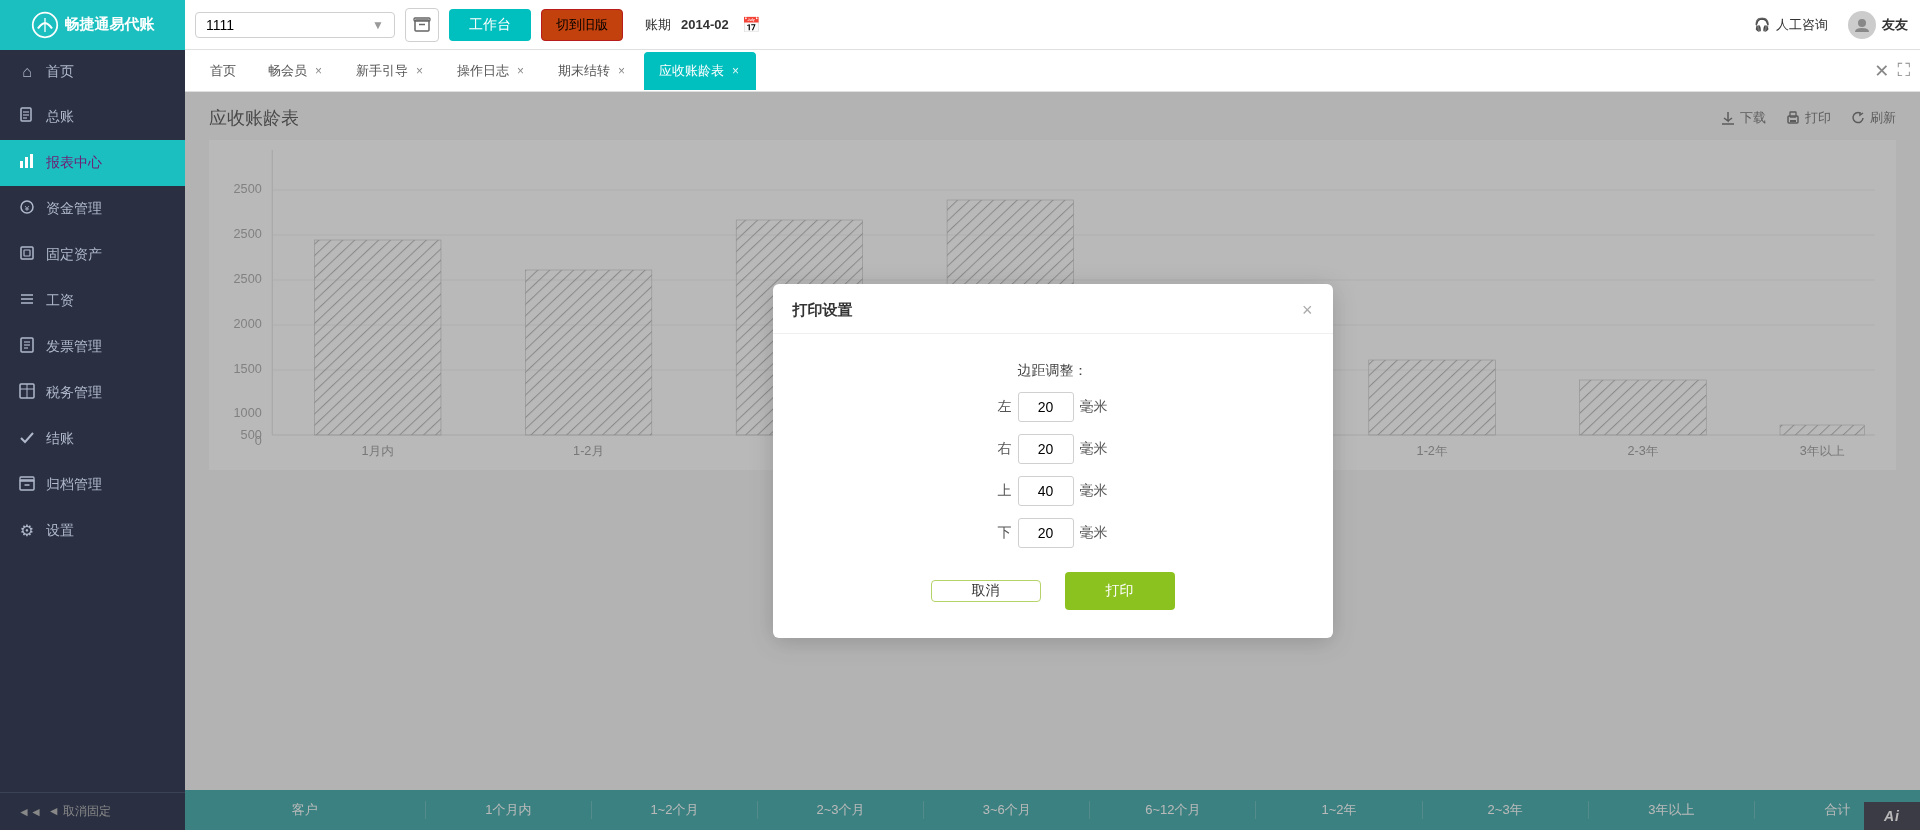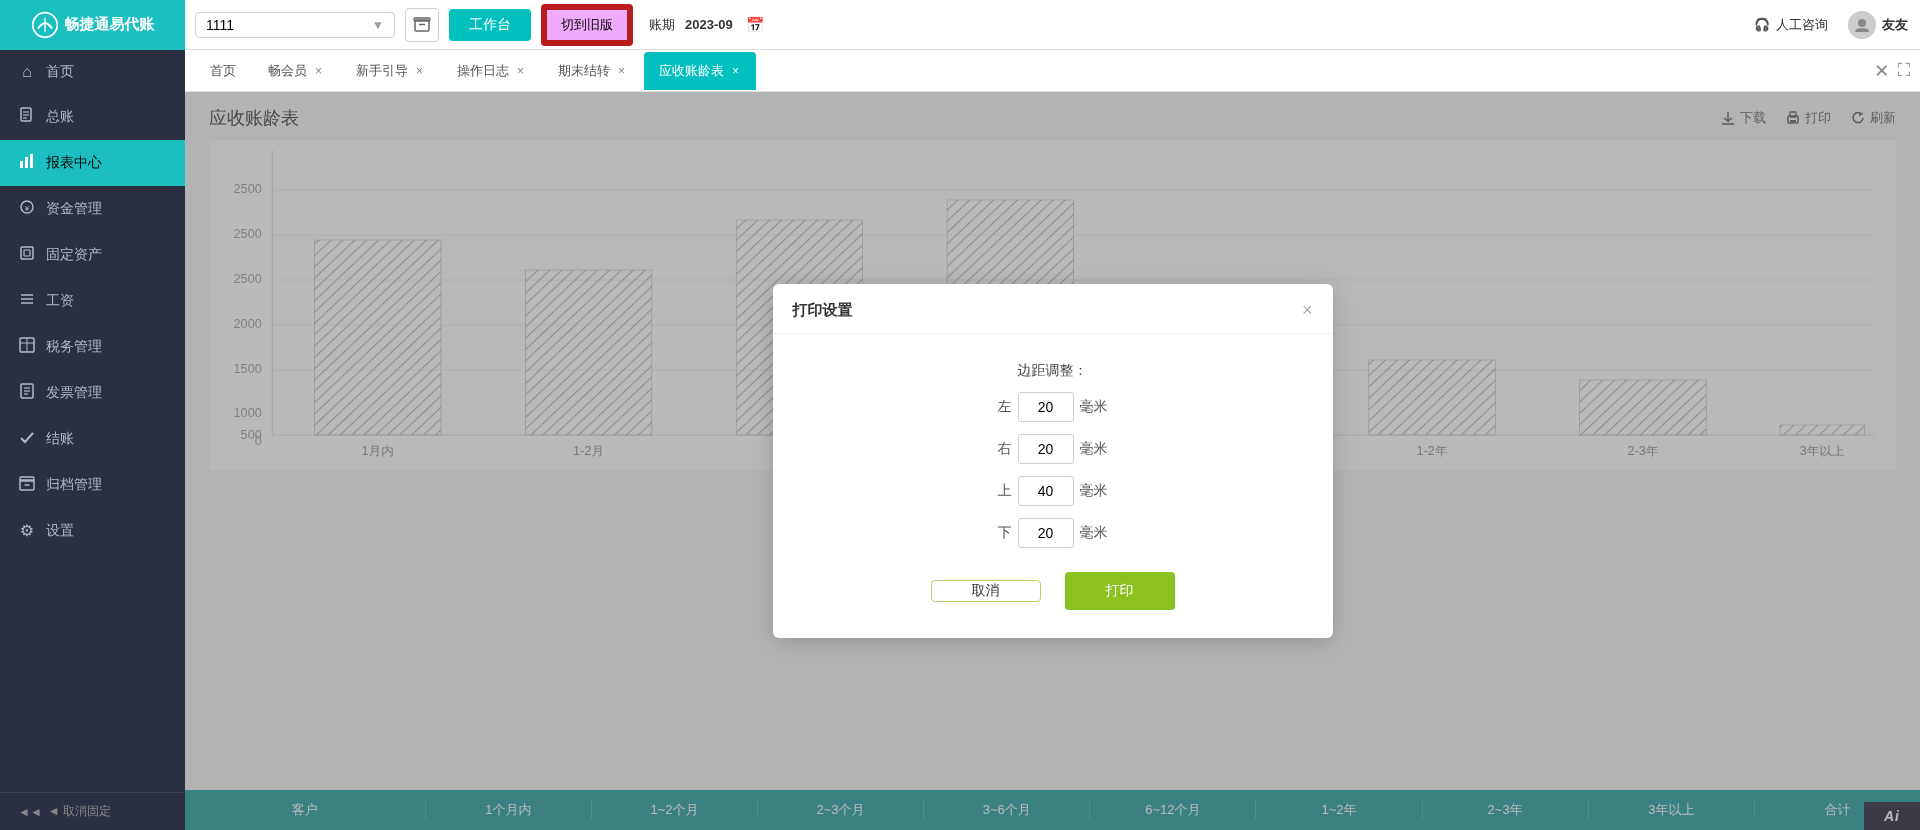--- a/index.html
+++ b/index.html
@@ -60,28 +60,28 @@
     .workbench-btn {
       background: #00bfbf;
       color: white;
       border: none;
       border-radius: 4px;
       padding: 7px 20px;
       font-size: 14px;
       cursor: pointer;
     }
     .switch-btn {
-      border: 6px solid #b91c1c;
-      background: #f0abfc;
+      border: 1px solid #b91c1c;
+      background: #c2410c;
       border-radius: 4px;
       padding: 6px 14px;
       font-size: 13px;
       cursor: pointer;
     }
-    .period-label { color: #333; font-size: 13px; margin-left: 6px; }
+    .period-label { color: #333; font-size: 13px; margin-left: 12px; }
     .period-value { color: #333; font-size: 13px; font-weight: bold; }
     .calendar-icon { color: #00bfbf; margin-left: 4px; cursor: pointer; font-size: 15px; }
     .top-right {
       margin-left: auto;
       display: flex;
       align-items: center;
       gap: 20px;
     }
     .consult-btn {
       display: flex; align-items: center; gap: 5px;
@@ -121,21 +121,21 @@
     .sidebar-item {
       display: flex;
       align-items: center;
       gap: 10px;
       padding: 13px 18px;
       color: #b0b8cc;
       cursor: pointer;
       font-size: 14px;
       transition: background 0.15s;
     }
-    .sidebar-item.active { background: #1bbfbf; color: #000000; }
+    .sidebar-item.active { background: #1bbfbf; color: #701a75; }
     .sidebar-item .s-icon { font-size: 16px; width: 18px; text-align: center; }
     .sidebar-toggle {
       display: flex; align-items: center; gap: 6px;
       padding: 10px 18px;
       color: #888;
       cursor: pointer;
       font-size: 12px;
       border-top: 1px solid #3a4258;
     }
 
@@ -388,21 +388,21 @@
       <rect x="2" y="4" width="14" height="11" rx="1" fill="none" stroke="#666" stroke-width="1.5"></rect>
       <rect x="1" y="2" width="16" height="3" rx="1" fill="none" stroke="#666" stroke-width="1.3"></rect>
       <line x1="6" y1="8.5" x2="12" y2="8.5" stroke="#666" stroke-width="1.5"></line>
     </svg>
   </div>
 
   <button class="workbench-btn">工作台</button>
   <button class="switch-btn">切到旧版</button>
 
   <span class="period-label">账期</span>
-  <span class="period-value">2023-09</span>
+  <span class="period-value">2014-02</span>
   <span class="calendar-icon">📅</span>
 
   <div class="top-right">
     <div class="consult-btn">
       <span>🎧</span>
       <span>人工咨询</span>
     </div>
     <div class="user-area">
       <div class="user-avatar">
         <svg width="18" height="18" viewBox="0 0 18 18">
@@ -468,37 +468,37 @@
             <line x1="2" y1="4" x2="14" y2="4" stroke="#b0b8cc" stroke-width="1.5"></line>
             <line x1="2" y1="8" x2="14" y2="8" stroke="#b0b8cc" stroke-width="1.5"></line>
             <line x1="2" y1="12" x2="14" y2="12" stroke="#b0b8cc" stroke-width="1.5"></line>
           </svg>
         </span>
         <span>工资</span>
       </div>
       <div class="sidebar-item">
         <span class="s-icon">
           <svg width="16" height="16" viewBox="0 0 16 16">
-            <rect x="1" y="1" width="14" height="14" rx="1" fill="none" stroke="#b0b8cc" stroke-width="1.5"></rect>
-            <line x1="1" y1="6" x2="15" y2="6" stroke="#b0b8cc" stroke-width="1"></line>
-            <line x1="8" y1="1" x2="8" y2="15" stroke="#b0b8cc" stroke-width="1"></line>
-          </svg>
-        </span>
-        <span>税务管理</span>
-      </div>
-      <div class="sidebar-item">
-        <span class="s-icon">
-          <svg width="16" height="16" viewBox="0 0 16 16">
             <rect x="2" y="1" width="12" height="14" rx="1" fill="none" stroke="#b0b8cc" stroke-width="1.5"></rect>
             <line x1="5" y1="5" x2="11" y2="5" stroke="#b0b8cc" stroke-width="1.2"></line>
             <line x1="5" y1="8" x2="11" y2="8" stroke="#b0b8cc" stroke-width="1.2"></line>
             <line x1="5" y1="11" x2="9" y2="11" stroke="#b0b8cc" stroke-width="1.2"></line>
           </svg>
         </span>
         <span>发票管理</span>
+      </div>
+      <div class="sidebar-item">
+        <span class="s-icon">
+          <svg width="16" height="16" viewBox="0 0 16 16">
+            <rect x="1" y="1" width="14" height="14" rx="1" fill="none" stroke="#b0b8cc" stroke-width="1.5"></rect>
+            <line x1="1" y1="6" x2="15" y2="6" stroke="#b0b8cc" stroke-width="1"></line>
+            <line x1="8" y1="1" x2="8" y2="15" stroke="#b0b8cc" stroke-width="1"></line>
+          </svg>
+        </span>
+        <span>税务管理</span>
       </div>
       <div class="sidebar-item">
         <span class="s-icon">
           <svg width="16" height="16" viewBox="0 0 16 16">
             <polyline points="2,9 6,13 14,4" fill="none" stroke="#b0b8cc" stroke-width="2"></polyline>
           </svg>
         </span>
         <span>结账</span>
       </div>
       <div class="sidebar-item">

